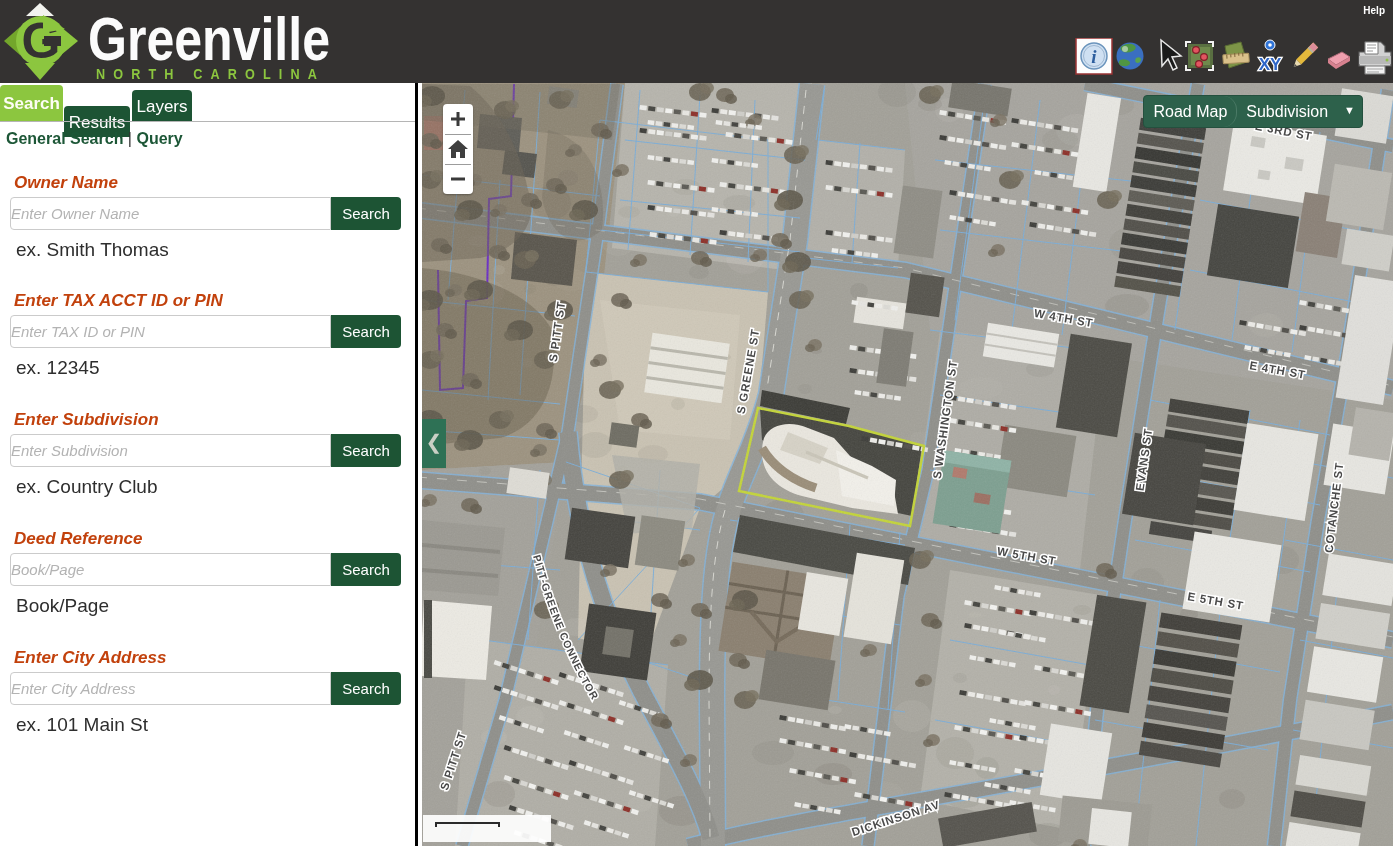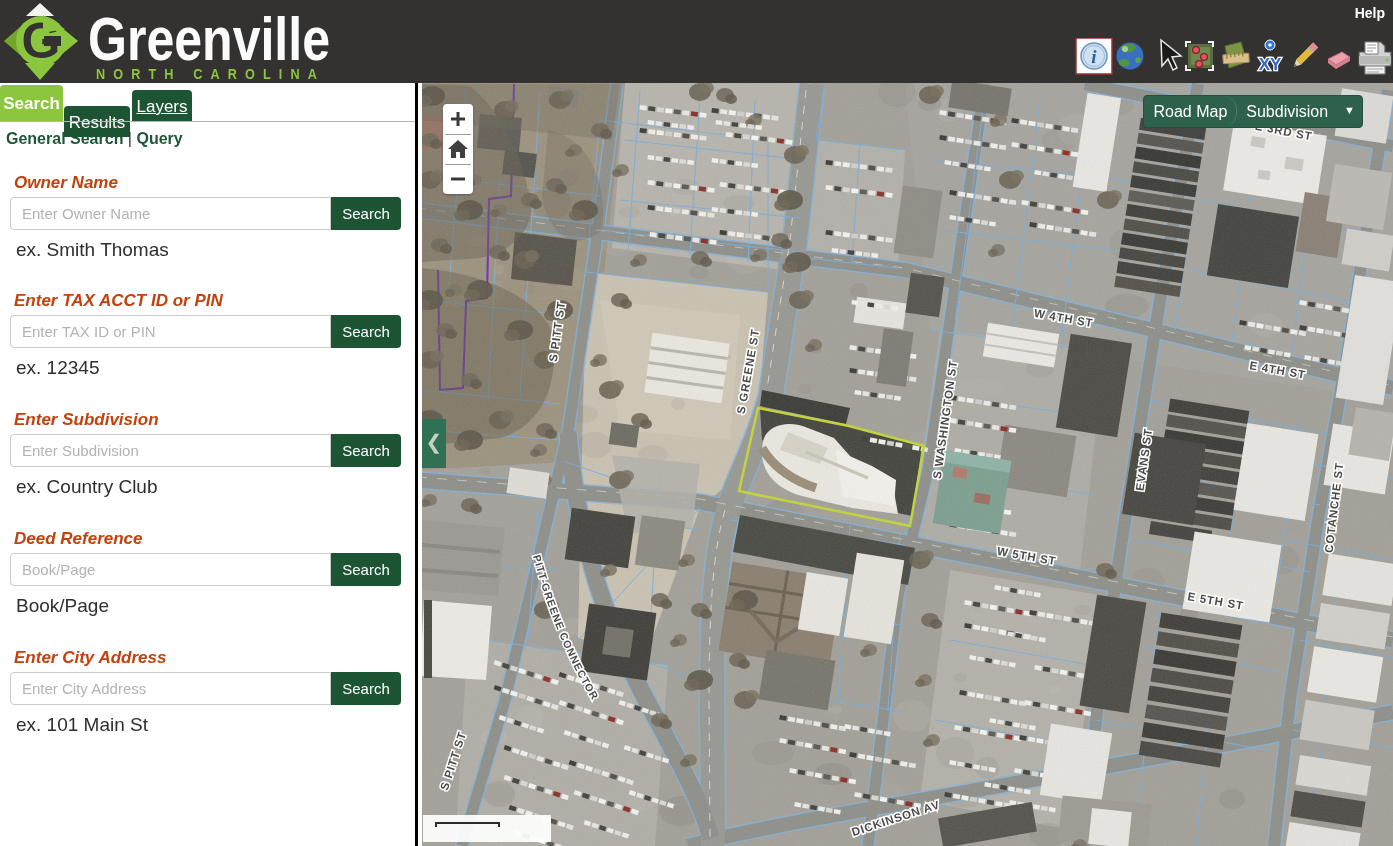--- a/index.html
+++ b/index.html
@@ -1,37 +1,37 @@
 <!DOCTYPE html>
 <html><head>
 <meta charset="utf-8">
 <style>
   * { margin:0; padding:0; box-sizing:border-box; }
   html,body { width:1393px; height:846px; overflow:hidden; font-family:"Liberation Sans", sans-serif; background:#fff; }
   #app { position:relative; width:1393px; height:846px; }
   
   #hdr { position:absolute; left:0; top:0; width:1393px; height:83px; background:#343231; }
   #logo { position:absolute; left:0; top:0; width:340px; height:83px; }
-  #help { position:absolute; right:8px; top:5px; color:#fff; font-weight:bold; font-size:14px; }
+  #help { position:absolute; right:8px; top:5px; color:#fff; font-weight:bold; font-size:10px; }
   #tools { position:absolute; right:1px; top:38px; height:42px; }
   
   #panel { position:absolute; left:0; top:83px; width:415px; height:665px; background:#fff; }
   #pborder { position:absolute; left:415px; top:83px; width:3px; height:763px; background:#000; }
   #pgap { position:absolute; left:418px; top:83px; width:4px; height:763px; background:#fff; }
   .tabs { position:absolute; left:0; top:2px; height:38px; }
   .tab { position:absolute; top:0; text-align:center; font-size:17px; color:#fff; border-radius:4px 4px 0 0; }
   .tab.active { background:#8cc63f; font-weight:bold; left:0; width:63px; padding-top:9px; height:36px; color:#fdfdf4;}
   .tab.t2 { background:#1d5434; left:64px; width:66px; padding-top:7px; height:31px; margin-top:21px;}
-  .tab.t3 { background:#1d5434; left:132px; width:60px; padding-top:7px; height:31px; margin-top:5px;text-decoration:underline;}
+  .tab.t3 { background:#1d5434; left:132px; width:60px; padding-top:7px; height:31px; margin-top:5px;}
   .tabline { position:absolute; left:0; top:38px; width:415px; height:1px; background:#b5b5b5; }
   #gsq { position:absolute; left:6px; top:47px; font-size:16px; font-weight:bold; color:#1d5737; }
   #gsq .sep { font-weight:normal; color:#333; }
   .sect { position:absolute; left:0; width:415px; }
   .sect .lbl { position:absolute; left:14px; top:0; font-size:17px; font-weight:bold; color:#c2410c;font-style:italic; }
-  .sect input { position:absolute; left:10px; top:24px; width:321px; height:33px; border:1px solid #cbcbcb; border-radius:4px 0 0 4px; padding-left:11px; font-size:15px; font-family:"Liberation Sans",sans-serif; color:#333; }
+  .sect input { position:absolute; left:10px; top:24px; width:321px; height:33px; border:1px solid #cbcbcb; border-radius:4px 0 0 4px; padding-left:0; font-size:15px; font-family:"Liberation Sans",sans-serif; color:#333;font-style:italic; }
   .sect input::placeholder { color:#b3b3b3; }
   .sect .btn { position:absolute; left:331px; top:24px; width:70px; height:33px; background:#1d5434; border-radius:0 4px 4px 0; color:#fff; font-size:15px; text-align:center; line-height:33px; }
   .sect .ex { position:absolute; left:16px; top:66px; font-size:19px; color:#2e2e2e; }
   
   #map { position:absolute; left:422px; top:83px; width:971px; height:763px; background:#a9a79e; }
   
   #zoomctl { position:absolute; left:21px; top:21px; width:30px; height:90px; background:#fff; border-radius:4px; box-shadow:0 1px 2px rgba(0,0,0,.3); }
   #zoomctl .zc { width:30px; height:30px; text-align:center; color:#3c3c3c; position:relative; }
   #zoomctl .sep2 { position:absolute; left:2px; width:26px; height:1px; background:#9c9c9c; }
   #collapse { position:absolute; left:0px; top:336px; width:24px; height:49px; background:#2e7155; color:#c9cfc5; font-size:20px; text-align:center; line-height:46px; }

